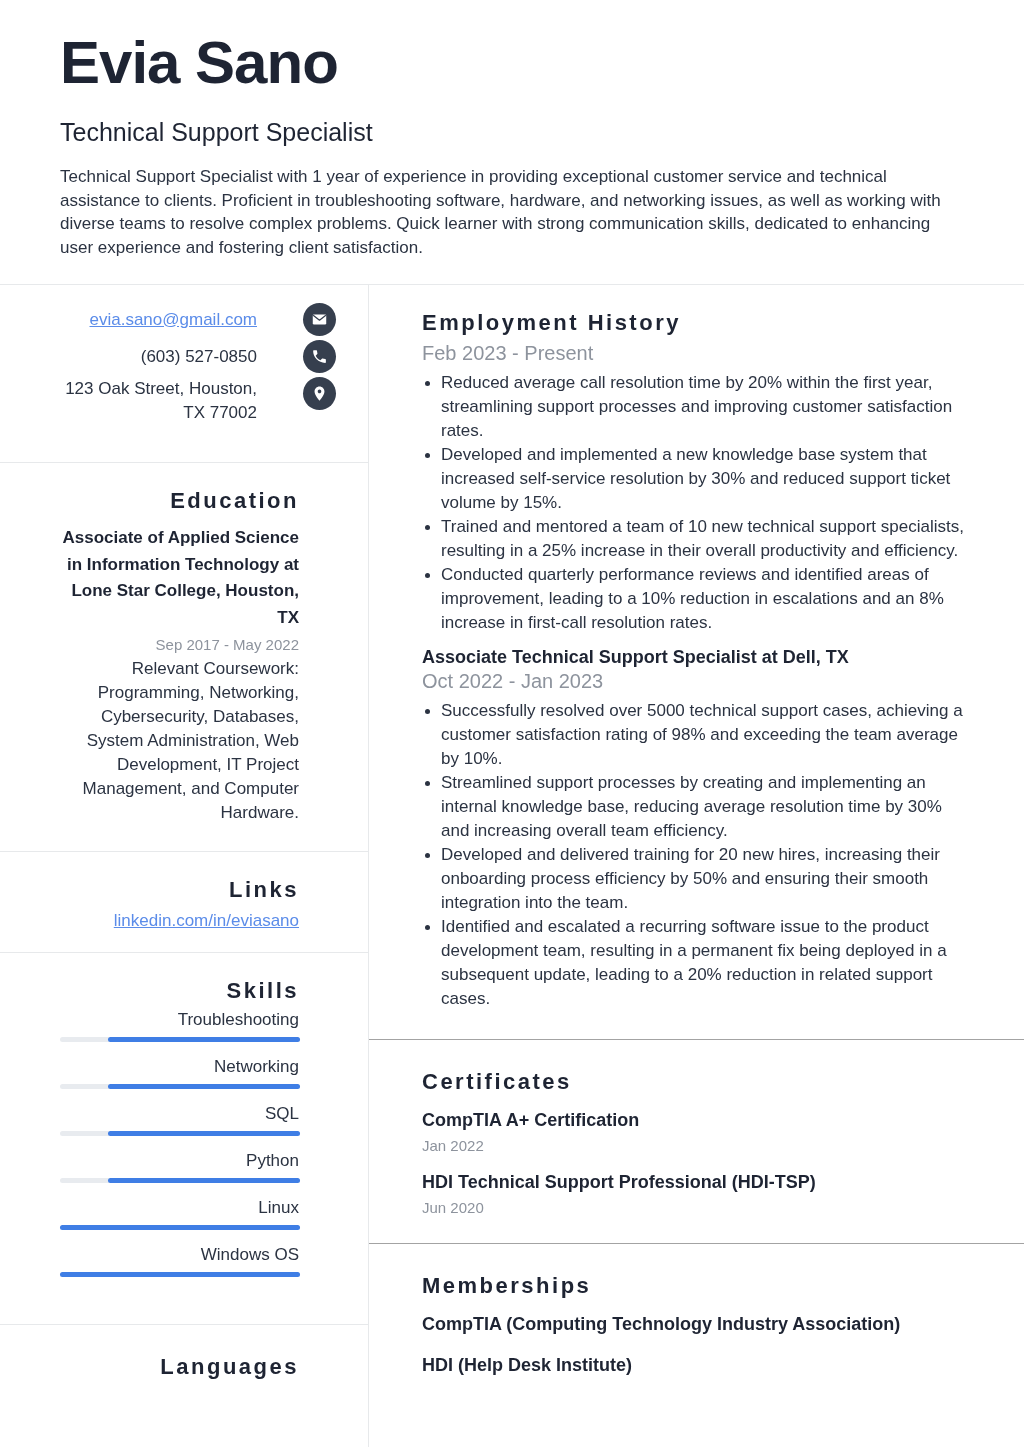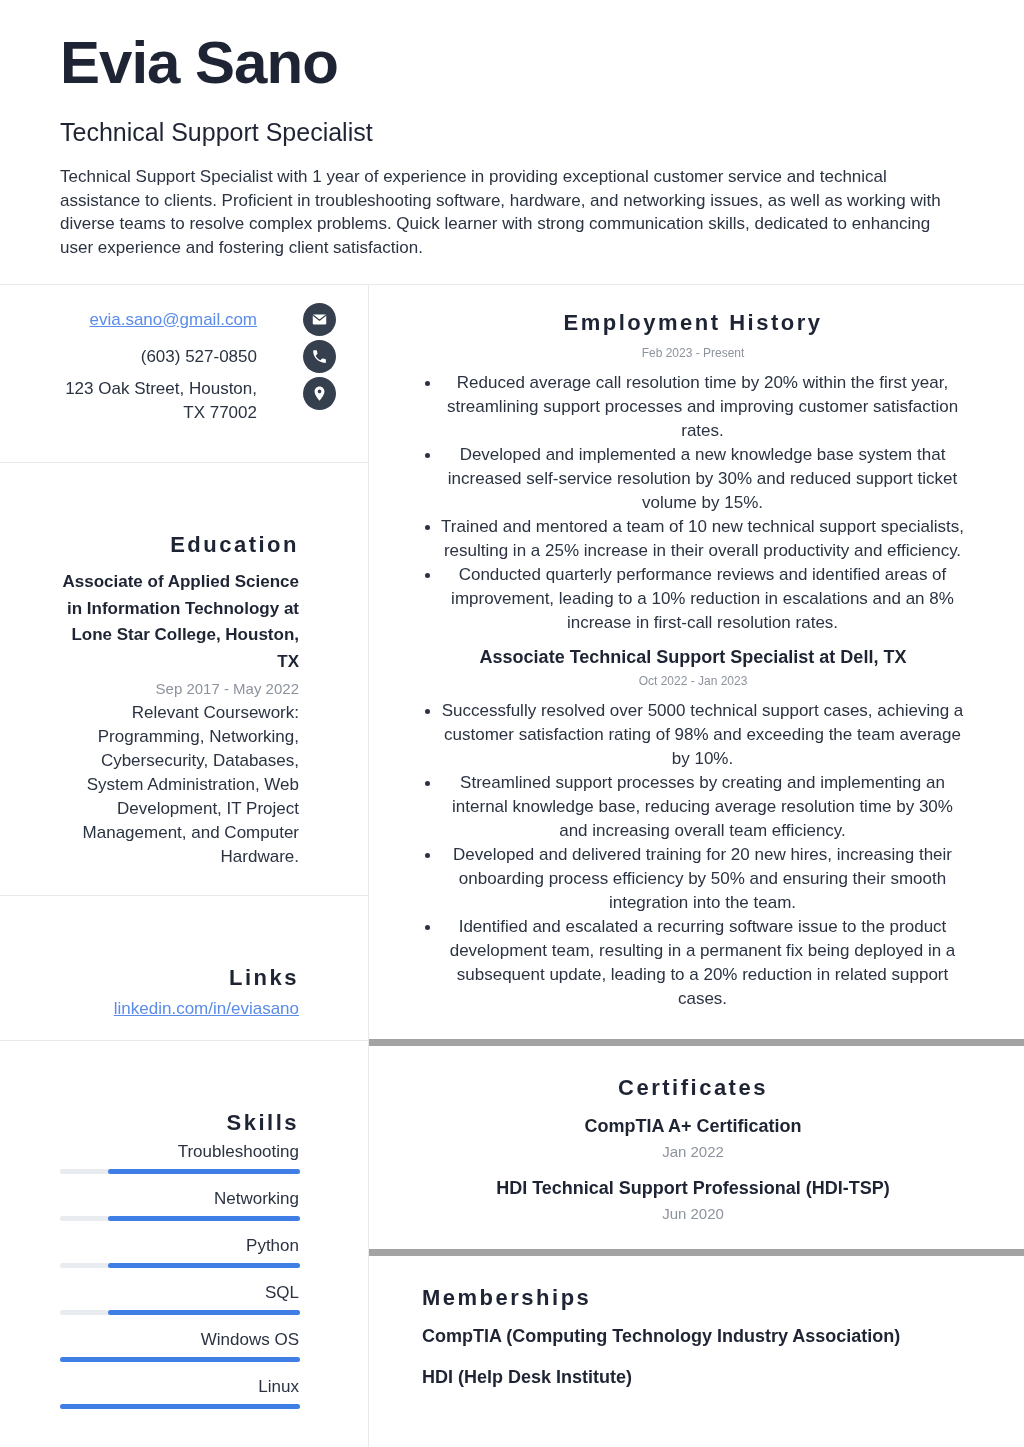--- a/index.html
+++ b/index.html
@@ -14,21 +14,21 @@
   .summary { font-size: 17px; line-height: 23.5px; color: #2b3342; margin-top: 18px; max-width: 905px; }
 
   
   .body { display: flex; flex: 1; border-top: 1px solid #e7e9eb; margin-top: 25px; align-items: stretch; }
   .sidebar { width: 369px; min-width: 369px; border-right: 1px solid #e7e9eb; text-align: right; }
   .main { flex: 1; }
 
   .sidebar section { padding-left: 60px; padding-right: 69px; }
   .sidebar section.sb-divider { border-bottom: 1px solid #e7e9eb; }
 
-  .side-heading { font-size: 22px; font-weight: 700; color: #1e2433; letter-spacing: 2.5px; line-height: 28px; margin-top: 44px; }
+  .side-heading { font-size: 22px; font-weight: 700; color: #1e2433; letter-spacing: 2.5px; line-height: 28px; }
 
   
   .contact { padding-top: 18px; padding-bottom: 33px; padding-right: 32px !important; }
   .contact-row { display: flex; justify-content: flex-end; align-items: center; margin-bottom: 4px; gap: 36px; }
   .contact-row.top { align-items: flex-start; }
   .contact-text { font-size: 17px; line-height: 24px; color: #2b3342; }
   .contact-text.addr { max-width: 222px; }
   a.link { color: #5b8ce9; text-decoration: underline; }
   .icon-circle { width: 33px; height: 33px; min-width: 33px; border-radius: 50%; background: #363f4e;
                  display: flex; align-items: center; justify-content: center; margin-left: 10px; }
@@ -50,28 +50,28 @@
   .skill { margin-bottom: 14px; }
   .skill-label { font-size: 17px; line-height: 22px; color: #2b3342; margin-bottom: 6px; }
   .skill-bar { position: relative; height: 5px; width: 240px; margin-left: auto; background: #e8ebef; border-radius: 3px; }
   .skill-fill { position: absolute; right: 0; top: 0; bottom: 0; background: #3f7ee5; border-radius: 3px; }
 
   
   .languages { padding-top: 28px; padding-bottom: 20px; }
 
   
   .main section { padding-left: 53px; padding-right: 60px; }
-  .main section.mn-divider { border-bottom: 7px solid #a3a3a3; text-align: center; }
+  .main section.mn-divider { border-bottom: 1px solid #a3a3a3; }
   .main-heading { font-size: 22px; font-weight: 700; color: #1e2433; letter-spacing: 2.5px; line-height: 28px; }
 
   .employment { padding-top: 24px; padding-bottom: 28px; }
   .job { margin-top: 6px; }
   .job + .job { margin-top: 10px; }
   .jobtitle { font-size: 18px; font-weight: 700; color: #1e2433; line-height: 24px; }
-  .jobdate { font-size: 12px; color: #8d939d; line-height: 20px; margin-top: 2px; }
+  .jobdate { font-size: 20px; color: #8d939d; line-height: 20px; margin-top: 2px; }
   ul.bullets { list-style: none; margin-top: 8px; }
   ul.bullets li { font-size: 17px; line-height: 24px; color: #2b3342; padding-left: 19px; position: relative; }
   ul.bullets li::before { content: ""; position: absolute; left: 3px; top: 10px; width: 5px; height: 5px;
                           border-radius: 50%; background: #2b3342; }
 
   .certificates { padding-top: 28px; padding-bottom: 25px; }
   .cert-item { margin-top: 12px; }
   .cert-item + .cert-item { margin-top: 14px; }
   .cert-title { font-size: 18px; font-weight: 700; color: #1e2433; line-height: 24px; }
 
@@ -143,39 +143,39 @@
                 <div class="skill-fill" style="width: 80%;"></div>
               </div>
           </div>
           <div class="skill">
             <div class="skill-label">Networking</div>
             <div class="skill-bar">
                 <div class="skill-fill" style="width: 80%;"></div>
               </div>
           </div>
           <div class="skill">
+            <div class="skill-label">SQL</div>
+            <div class="skill-bar">
+                <div class="skill-fill" style="width: 80%;"></div>
+              </div>
+          </div>
+          <div class="skill">
             <div class="skill-label">Python</div>
             <div class="skill-bar">
                 <div class="skill-fill" style="width: 80%;"></div>
               </div>
           </div>
           <div class="skill">
-            <div class="skill-label">SQL</div>
-            <div class="skill-bar">
-                <div class="skill-fill" style="width: 80%;"></div>
+            <div class="skill-label">Linux</div>
+            <div class="skill-bar">
+                <div class="skill-fill" style="width: 100%;"></div>
               </div>
           </div>
           <div class="skill">
             <div class="skill-label">Windows OS</div>
-            <div class="skill-bar">
-                <div class="skill-fill" style="width: 100%;"></div>
-              </div>
-          </div>
-          <div class="skill">
-            <div class="skill-label">Linux</div>
             <div class="skill-bar">
                 <div class="skill-fill" style="width: 100%;"></div>
               </div>
           </div>
         </div>
       </section>
 
       <section class="languages">
         <h2 class="side-heading">Languages</h2>
       </section>

